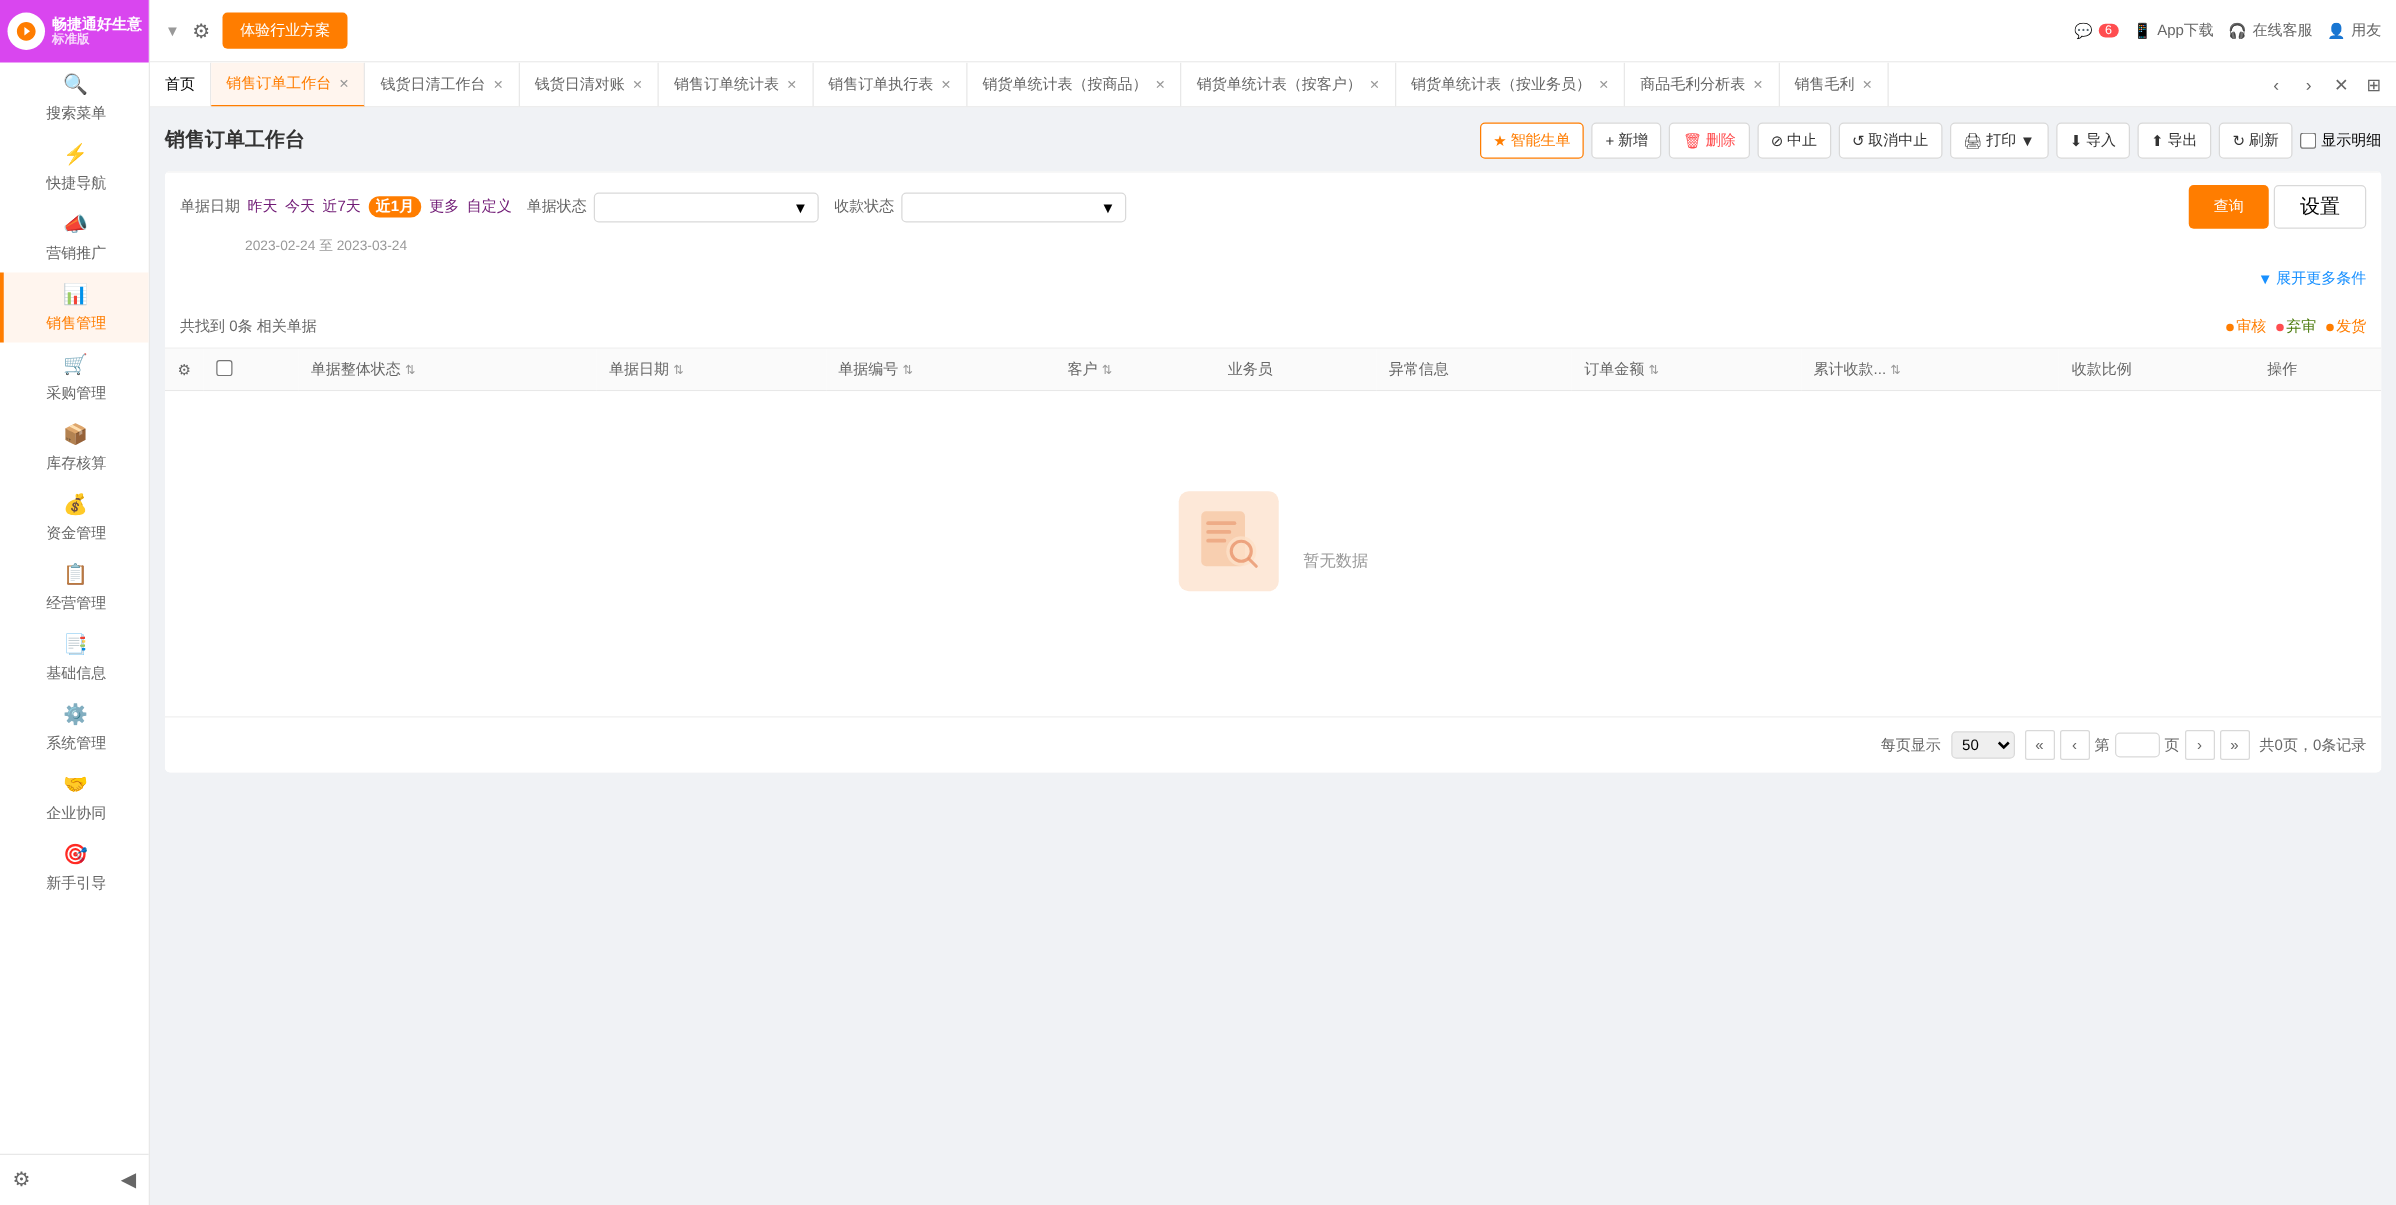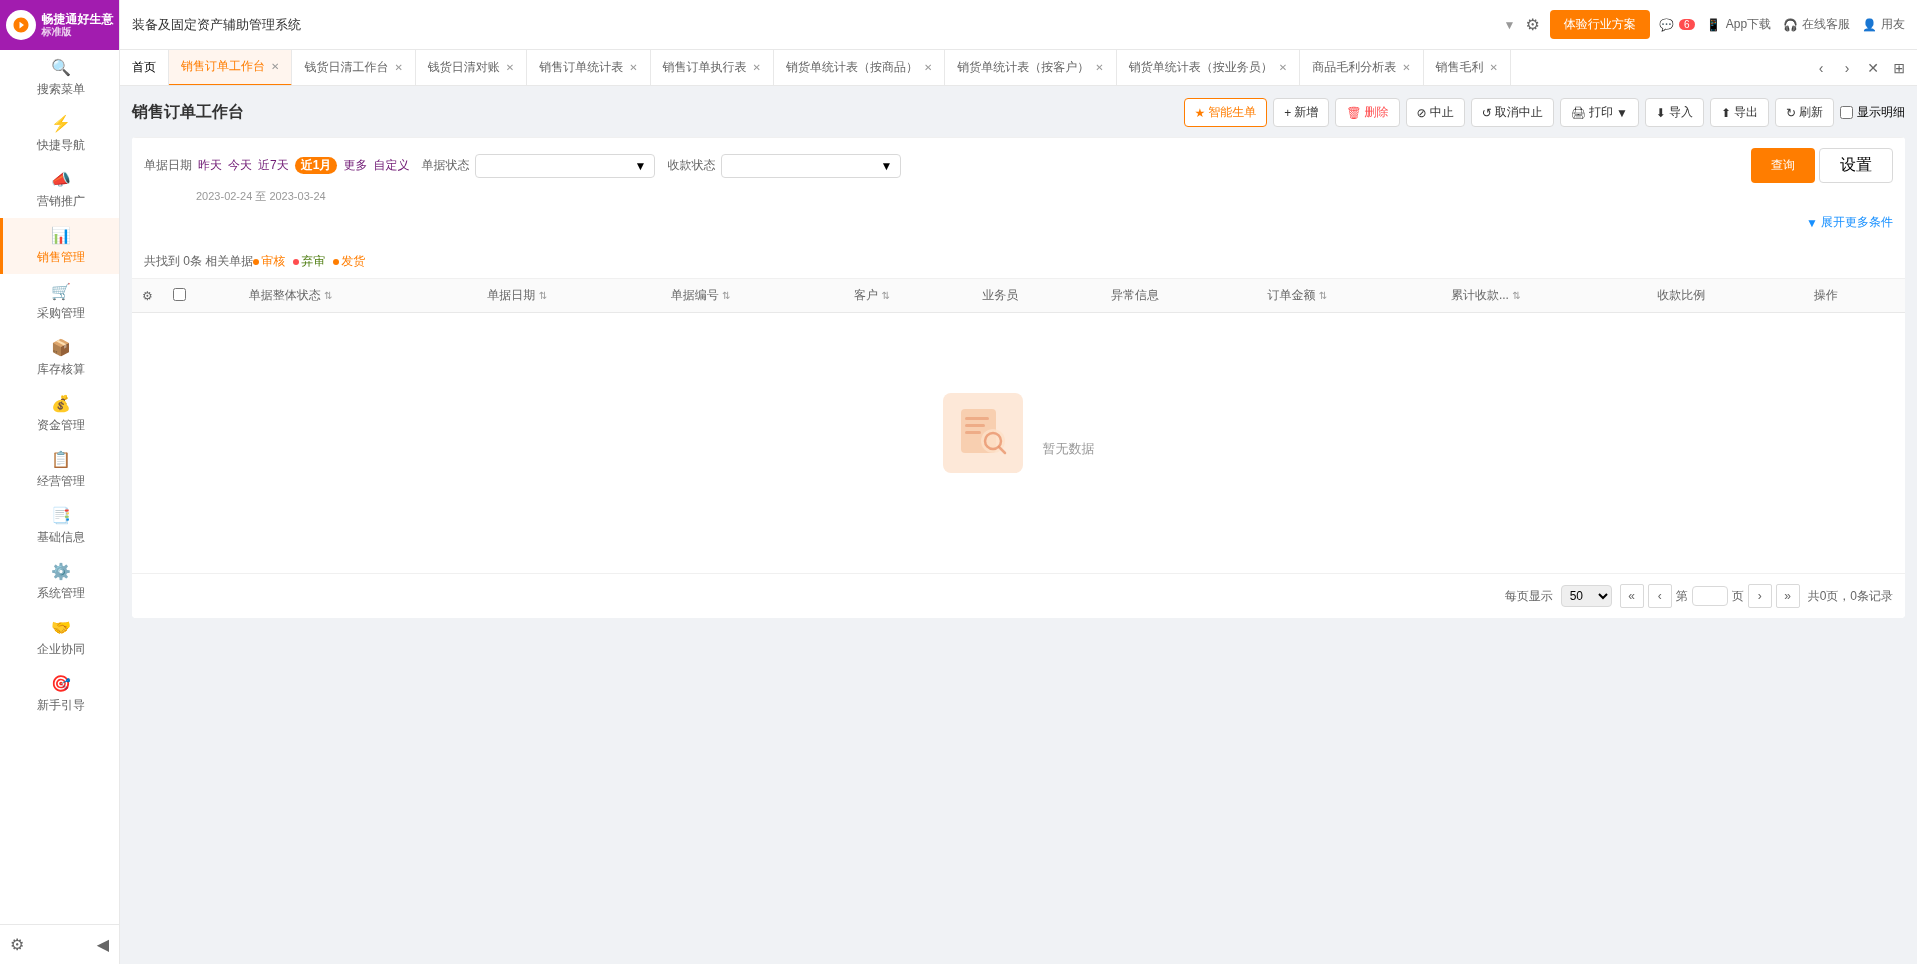--- a/index.html
+++ b/index.html
@@ -1,20 +1,20 @@
 <!DOCTYPE html>
 <html><head>
   <meta charset="utf-8">
   <style>
     * { box-sizing: border-box; margin: 0; padding: 0; font-family: 'Microsoft YaHei', Arial, sans-serif; }
     body { display: flex; height: 964px; width: 1917px; overflow: hidden; background: #f5f5f5; font-size: 12px; }
 
     
     #sidebar { width: 120px; background: #fff; display: flex; flex-direction: column; border-right: 1px solid #e8e8e8; flex-shrink: 0; }
-    #sidebar-logo { background: #a21caf; height: 50px; display: flex; align-items: center; justify-content: center; gap: 6px; color: #fff; font-size: 14px; font-weight: bold; }
+    #sidebar-logo { background: #d946ef; height: 50px; display: flex; align-items: center; justify-content: center; gap: 6px; color: #fff; font-size: 14px; font-weight: bold; }
     #sidebar-logo-icon { width: 30px; height: 30px; background: #fff; border-radius: 50%; display: flex; align-items: center; justify-content: center; }
     #sidebar-logo-icon svg { fill: #ff7d00; }
     .sidebar-menu { flex: 1; overflow-y: auto; }
     .sidebar-item { display: flex; flex-direction: column; align-items: center; justify-content: center; height: 56px; cursor: pointer; color: #666; font-size: 12px; gap: 4px; border-left: 3px solid transparent; }
     .sidebar-item.active { background: #fff5ee; color: #ff7d00; border-left: 3px solid #ff7d00; }
     .sidebar-item-icon { font-size: 16px; }
     .sidebar-bottom { display: flex; padding: 10px; justify-content: space-between; border-top: 1px solid #e8e8e8; }
 
     
     #main { flex: 1; display: flex; flex-direction: column; overflow: hidden; }
@@ -55,21 +55,21 @@
     .search-row { display: flex; align-items: center; gap: 12px; margin-bottom: 6px; flex-wrap: wrap; }
     .filter-item { display: flex; align-items: center; gap: 6px; font-size: 12px; }
     .filter-label { color: #666; white-space: nowrap; }
     .filter-link { color: #701a75; cursor: pointer; }
     .filter-link.active { color: #ff7d00; font-weight: bold; background: #ff7d00; border-radius: 10px; color: #fff; padding: 0 6px; }
     .date-range { font-size: 11px; color: #999; }
     .expand-btn { display: flex; align-items: center; gap: 3px; color: #1890ff; cursor: pointer; font-size: 12px; margin-left: auto; }
     .select-input { border: 1px solid #d9d9d9; border-radius: 4px; padding: 4px 8px; font-size: 12px; min-width: 180px; background: #fff; cursor: pointer; display: flex; align-items: center; justify-content: space-between; }
     .query-btn { background: #ff7d00; color: #fff; border: none; border-radius: 4px; padding: 6px 20px; cursor: pointer; font-size: 12px; }
     .setting-btn { background: #fff; border: 1px solid #d9d9d9; border-radius: 4px; padding: 6px 20px; cursor: pointer; font-size: 16px; }
-    #table-header { display: flex; align-items: center; justify-content: flex-start; padding: 8px 12px; border-bottom: 1px solid #f0f0f0; }
+    #table-header { display: flex; align-items: center; justify-content: space-between; padding: 8px 12px; border-bottom: 1px solid #f0f0f0; }
     #record-count { font-size: 12px; color: #666; }
     #table-ops { display: flex; gap: 8px; }
     .table-op-btn { font-size: 12px; cursor: pointer; display: flex; align-items: center; gap: 2px; }
     .table-op-btn.orange { color: #ff7d00; }
     .table-op-btn.red { color: #4d7c0f; }
 
     table { width: 100%; border-collapse: collapse; font-size: 12px; }
     thead tr { background: #fafafa; }
     th { padding: 8px 10px; text-align: left; color: #666; font-weight: normal; border-bottom: 1px solid #e8e8e8; white-space: nowrap; }
     .sort-icon { cursor: pointer; color: #999; font-size: 10px; }
@@ -159,21 +159,20 @@
   </div>
   <div class="sidebar-bottom">
     <span class="gear-icon">⚙</span>
     <span class="gear-icon">◀</span>
   </div>
 </div>
 
 <div id="main">
 
   <div id="topbar">
-    <span id="system-title">装备及固定资产辅助管理系统</span>
     <span style="color:#999;cursor:pointer;">▼</span>
     <span style="font-size:16px;color:#666;cursor:pointer;">⚙</span>
     <button id="experience-btn">体验行业方案</button>
     <div id="topbar-actions">
       <div class="topbar-btn">
         <span>💬</span>
         <span class="msg-badge">6</span>
       </div>
       <div class="topbar-btn">
         <span>📱</span>

